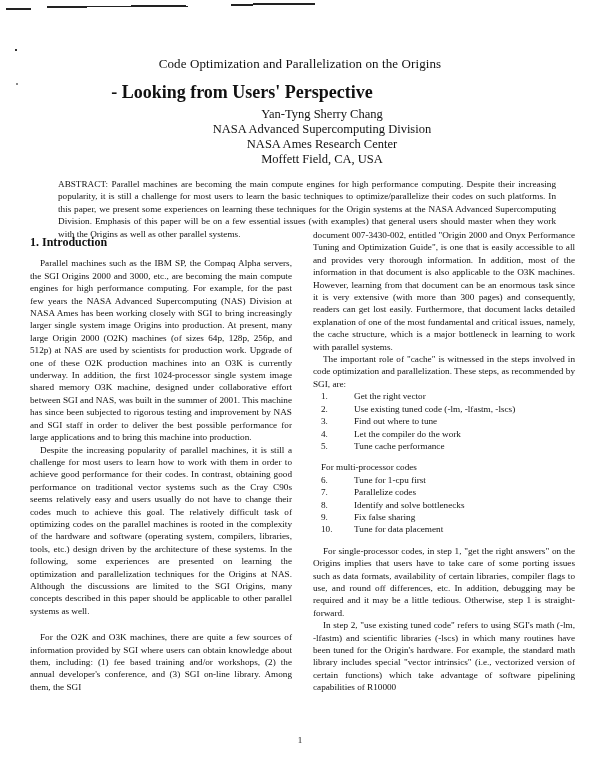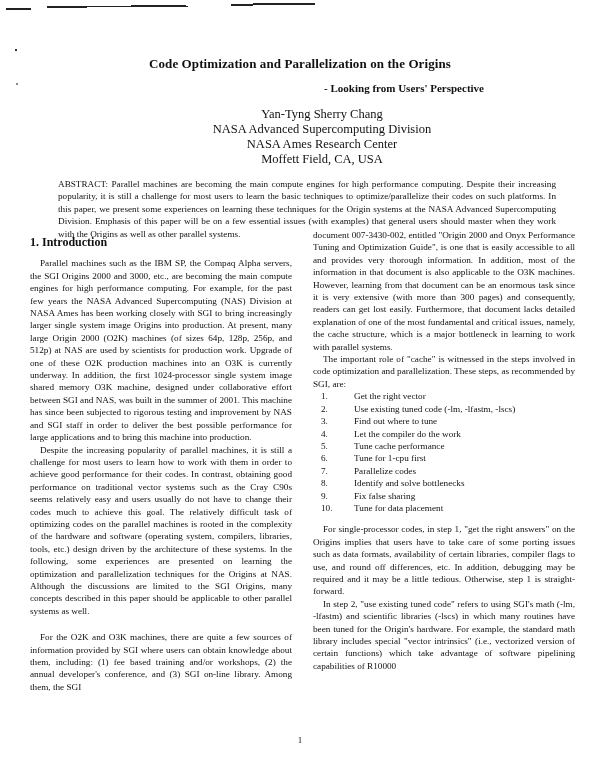--- a/index.html
+++ b/index.html
@@ -5,25 +5,25 @@
   html, body { margin: 0; padding: 0; background: #ffffff; }
   body {
     width: 600px; height: 779px; position: relative; overflow: hidden;
     font-family: "Liberation Serif", "DejaVu Serif", serif;
     color: #111;
   }
   .scanline { position: absolute; height: 2px; background: #222; }
   .dot { position: absolute; width: 2px; height: 2px; background: #333; }
   .title {
     position: absolute; left: 0; width: 600px; text-align: center;
-    font-weight: bold; font-size: 13px; top: 56px; letter-spacing: 0.1px;
+    font-weight: normal; font-size: 13px; top: 56px; letter-spacing: 0.1px;
   }
   .subtitle {
-    position: absolute; left: 0; width: 484px; text-align: right;
-    font-weight: bold; font-size: 11px; top: 82px;
+    position: absolute; left: 0; width: 484px; text-align: center;
+    font-weight: bold; font-size: 18px; top: 82px;
   }
   .authors {
     position: absolute; left: 0; width: 600px; text-align: center;
     font-size: 12.5px; top: 107px; line-height: 15px; padding-left: 22px;
   }
   .abstract {
     position: absolute; left: 58px; width: 498px; top: 178px;
     font-size: 9.2px; line-height: 12.4px; text-align: justify;
   }
   .abstract b { font-weight: normal; }
@@ -100,20 +100,21 @@
     <li>
         <span class="num">4.</span>
         <span>Let the compiler do the work</span>
       </li>
     <li>
         <span class="num">5.</span>
         <span>Tune cache performance</span>
       </li>
   </ul>
 
+  <div class="list-head">For multi-processor codes</div>
   <ul class="list">
     <li>
         <span class="num">6.</span>
         <span>Tune for 1-cpu first</span>
       </li>
     <li>
         <span class="num">7.</span>
         <span>Parallelize codes</span>
       </li>
     <li>

